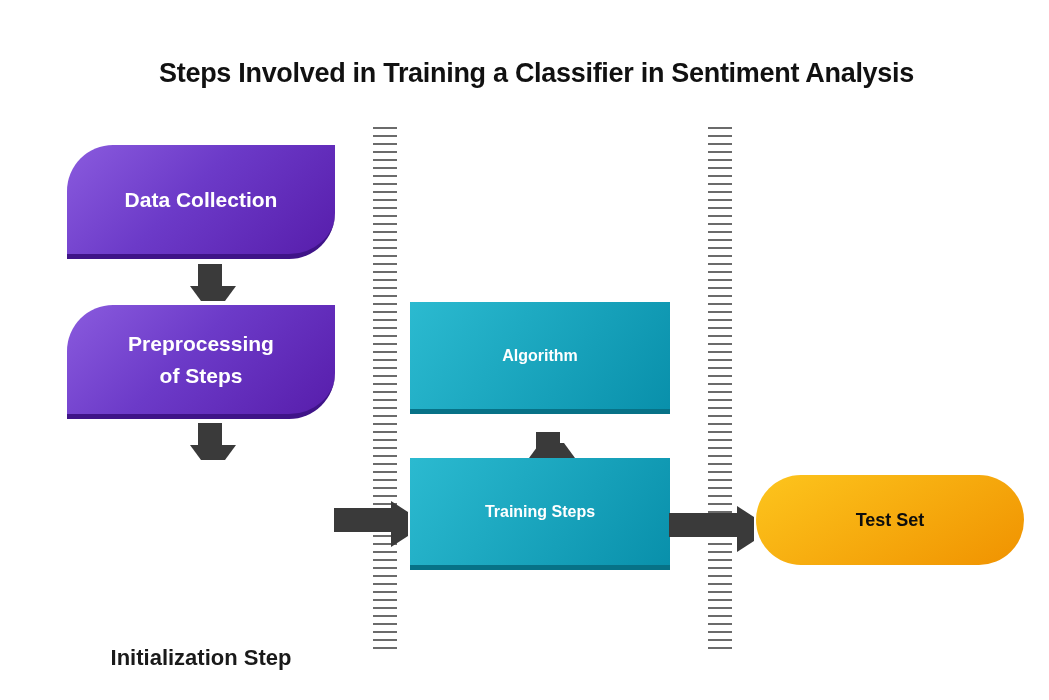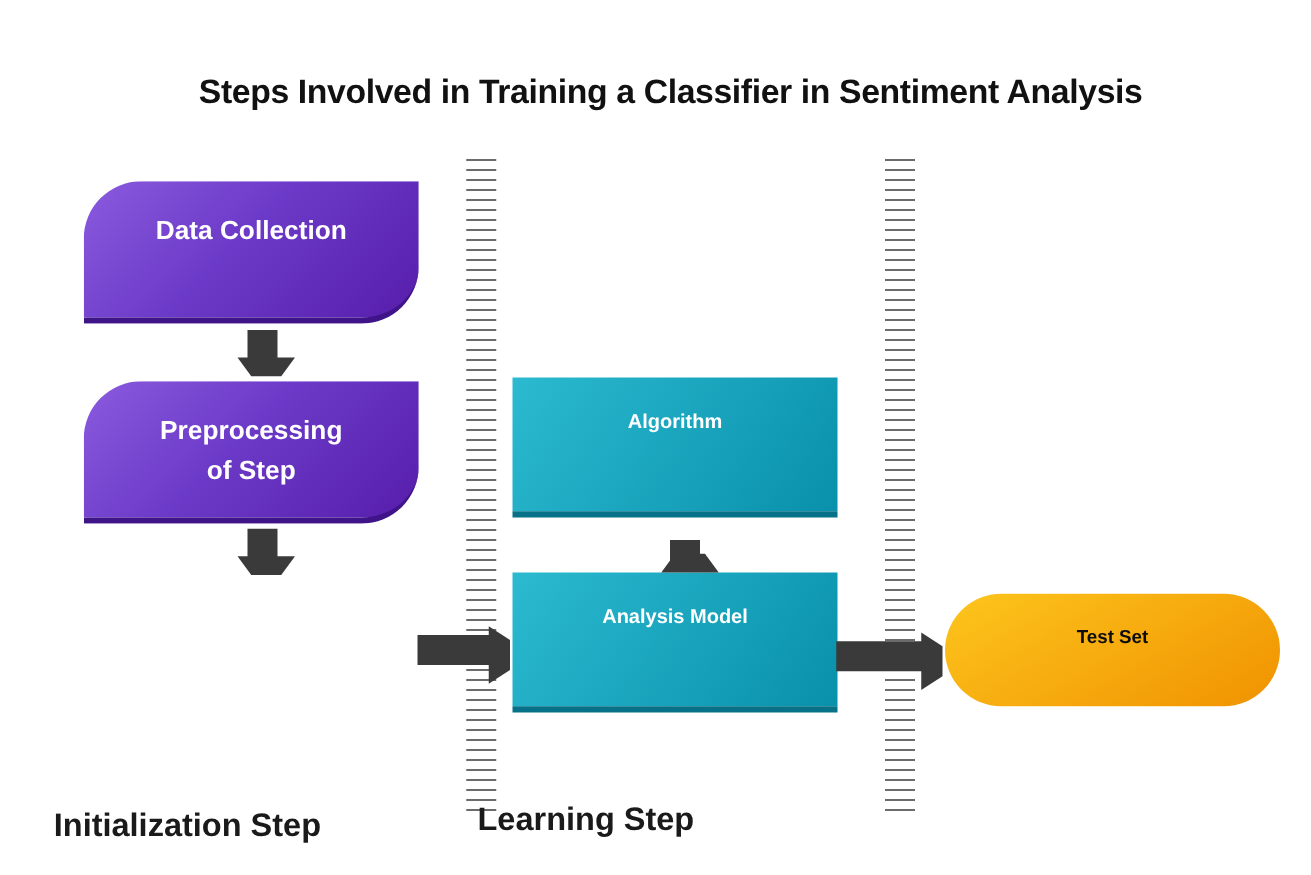--- a/index.html
+++ b/index.html
@@ -17,21 +17,21 @@
   }
 
   .divider {
     position: absolute; width: 2px; top: 115px; height: 528px;
     background: repeating-linear-gradient(to bottom, var(--divider) 0 2px, transparent 2px 8px);
   }
   .divider.d1 { left: 361px; }
   .divider.d2 { left: 696px; }
 
   .node {
-    position: absolute; display: flex; justify-content: center;
+    position: absolute; display: flex; align-items: center; justify-content: center;
     text-align: center;
   }
   .node .node-label { white-space: pre-line; line-height: 1.5; }
 
   .purple {
     left: 55px; width: 268px; height: 114px;
     border-radius: 46px 0 46px 0;
     background: linear-gradient(135deg, var(--purple-light) 0%, var(--purple-mid) 45%, var(--purple-dark) 100%);
     border-bottom: 5px solid var(--purple-band);
     color: var(--node-text-light); font-size: 21px; font-weight: 700;
@@ -46,21 +46,21 @@
     border-bottom: 5px solid var(--teal-band);
     color: var(--node-text-light); font-size: 16px; font-weight: 700;
   }
   .teal.algorithm { top: 290px; }
   .teal.training { top: 446px; }
 
   .pill {
     left: 744px; top: 463px; width: 268px; height: 90px;
     border-radius: 45px;
     background: linear-gradient(150deg, var(--orange-light) 0%, var(--orange-dark) 100%);
-    color: var(--node-text-dark); font-size: 15px; font-weight: 700;
+    color: var(--node-text-dark); font-size: 18px; font-weight: 700;
   }
 
   .shaft-v { position: absolute; width: 7px; background: var(--arrow); }
   .shaft-h { position: absolute; height: 7px; background: var(--arrow); }
   .head-down { position: absolute; width: 0; height: 0;
     border-left: 11px solid transparent; border-right: 11px solid transparent;
     border-top: 15px solid var(--arrow); }
   .head-up { position: absolute; width: 0; height: 0;
     border-left: 11px solid transparent; border-right: 11px solid transparent;
     border-bottom: 15px solid var(--arrow); }
@@ -73,22 +73,22 @@
   .a2-shaft { left: 186px; top: 411px; height: 23px; }
   .a2-head  { left: 178px; top: 433px; }
   .a3-head  { left: 517px; top: 407px; }
   .a3-shaft { left: 524px; top: 420px; height: 23px; }
   .a4-shaft { left: 322px; top: 496px; width: 58px; }
   .a4-head  { left: 379px; top: 489px; }
   .a5-shaft { left: 657px; top: 501px; width: 69px; }
   .a5-head  { left: 725px; top: 494px; }
 
   .step-label {
-    position: absolute; width: 340px; text-align: left;
-    font-size: 26px; font-weight: 700; color: var(--label-text);
+    position: absolute; width: 340px; text-align: center;
+    font-size: 22px; font-weight: 700; color: var(--label-text);
   }
   .step-label.init { left: 19px;  top: 621px; }
   .step-label.learn { left: 358px; top: 616px; }
   .step-label.eval { left: 708px; top: 612px; }
 </style>
 </head>
 <body>
 
 <div class="canvas">
 
@@ -96,30 +96,30 @@
 
   <div class="divider d1"></div>
   <div class="divider d2"></div>
 
   <div class="node purple b1">
     <span class="node-label">Data Collection</span>
   </div>
 
   <div class="node purple b2">
     <span class="node-label">Preprocessing
-of Step</span>
+of Steps</span>
   </div>
 
 
   <div class="node teal algorithm">
     <span class="node-label">Algorithm</span>
   </div>
 
   <div class="node teal training">
-    <span class="node-label">Analysis Model</span>
+    <span class="node-label">Training Steps</span>
   </div>
 
   <div class="node pill">
     <span class="node-label">Test Set</span>
   </div>
 
   <div>
     <div class="shaft-v a1-shaft"></div>
     <div class="head-down a1-head"></div>
   </div>
@@ -138,15 +138,14 @@
     <div class="shaft-h a4-shaft"></div>
     <div class="head-right a4-head"></div>
   </div>
 
   <div>
     <div class="shaft-h a5-shaft"></div>
     <div class="head-right a5-head"></div>
   </div>
 
   <div class="step-label init">Initialization Step</div>
-  <div class="step-label learn">Learning Step</div>
 
 </div>
 
 </body></html>

